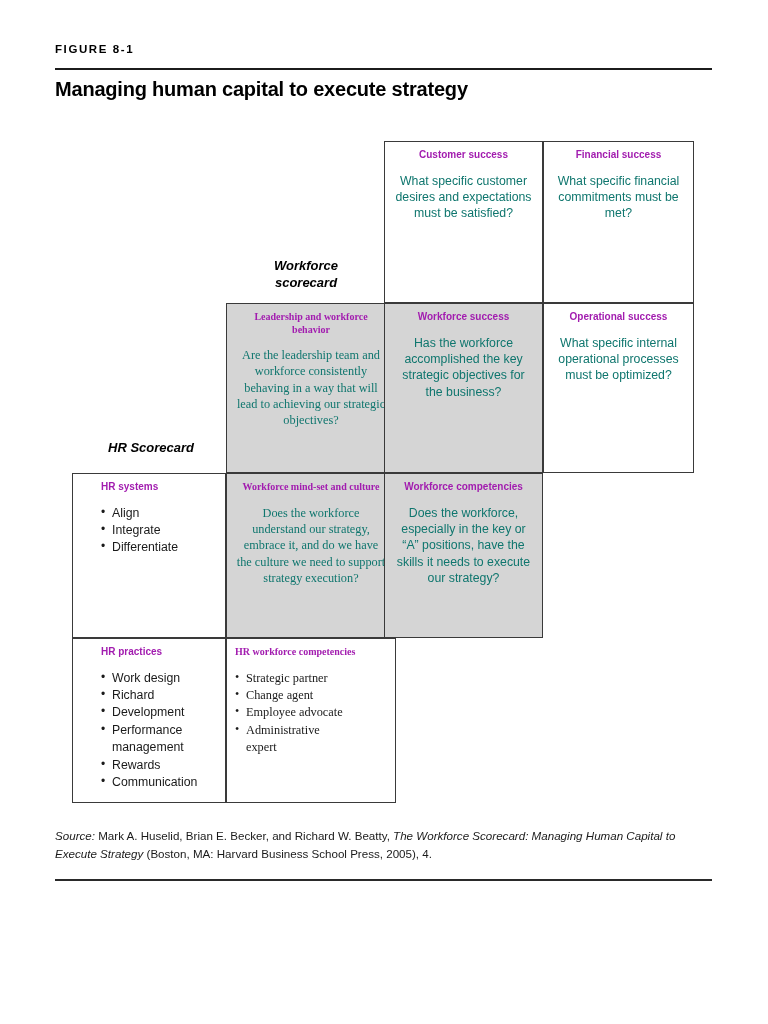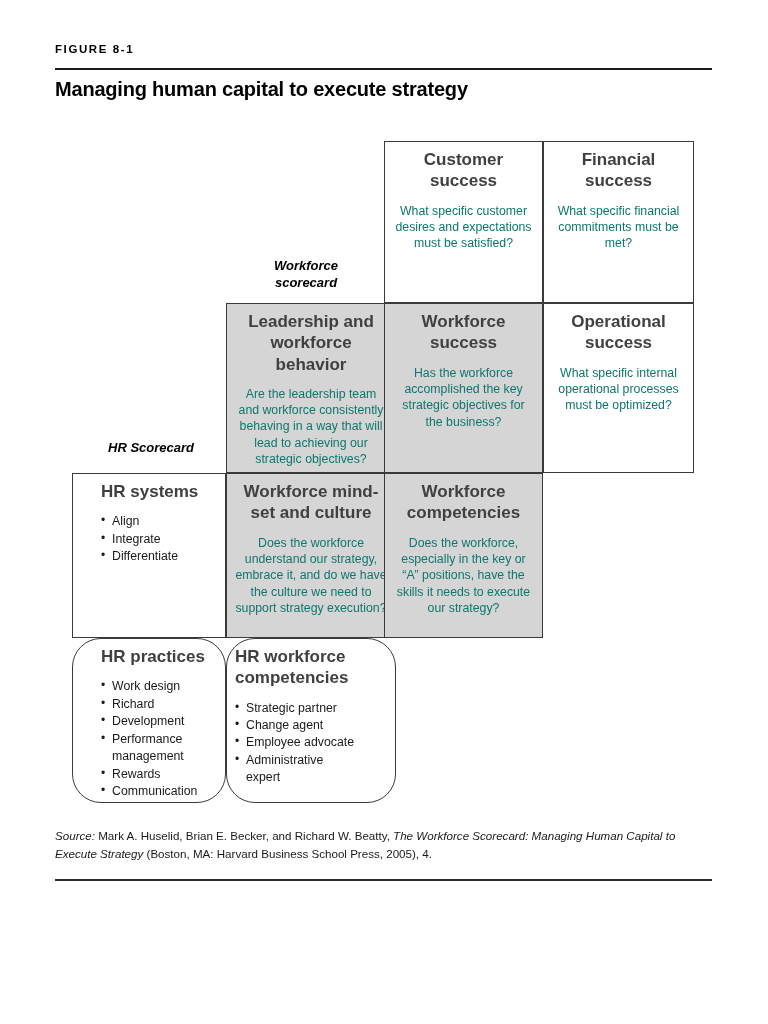--- a/index.html
+++ b/index.html
@@ -25,46 +25,46 @@
 
   
   .grid{position:absolute;left:72px;top:141px;width:622px;height:662px;}
   .cell{
     position:absolute;box-sizing:border-box;
     border:1px solid #3a3a3a;background:#ffffff;
     padding:7px 8px 6px 8px;
   }
   .cell.shaded{background:#d5d5d5;}
   .cell .chead{
-    font-size:17px;font-weight:bold;text-align:center;line-height:1.25;color:#404040;
+    font-size:10px;font-weight:bold;text-align:center;line-height:1.25;color:#a21caf;
   }
   .cell .chead.left{text-align:left;}
   .cell .cbody{
     font-size:12.3px;text-align:center;line-height:1.33;color:#0f766e;margin-top:11px;
   }
   .cell ul{
     list-style:none;margin:11px 0 0 0;padding:0;
     font-size:12.3px;line-height:1.42;color:#1a1a1a;text-align:left;
   }
   .cell ul li{padding-left:11px;position:relative;}
   .cell ul li:before{
     content:"\2022";position:absolute;left:0;top:-1px;font-size:12px;
   }
   .cell ul li.cont{padding-left:11px;}
   .cell ul li.cont:before{content:"";}
 
   
   .c1{left:0px;width:154px;padding-left:28px;}
-  .c2{left:154px;width:170px;}
+  .c2{left:154px;width:170px;font-family:Liberation Serif, serif;}
   .c3{left:312px;width:159px;}
   .c4{left:471px;width:151px;}
   .r1{top:0px;height:162px;}
   .r2{top:162px;height:170px;}
   .r3{top:332px;height:165px;}
-  .r4{top:497px;height:165px;border-radius:29px;}
+  .r4{top:497px;height:165px;}
 
   
   .side-label{
     position:absolute;font-size:13px;font-weight:bold;color:#000;
     text-align:center;line-height:1.3;font-style:italic;
   }
   .lbl-workforce{left:236px;top:258px;width:140px;}
   .lbl-hr{left:78px;top:440px;width:146px;text-align:center;}
 
   

